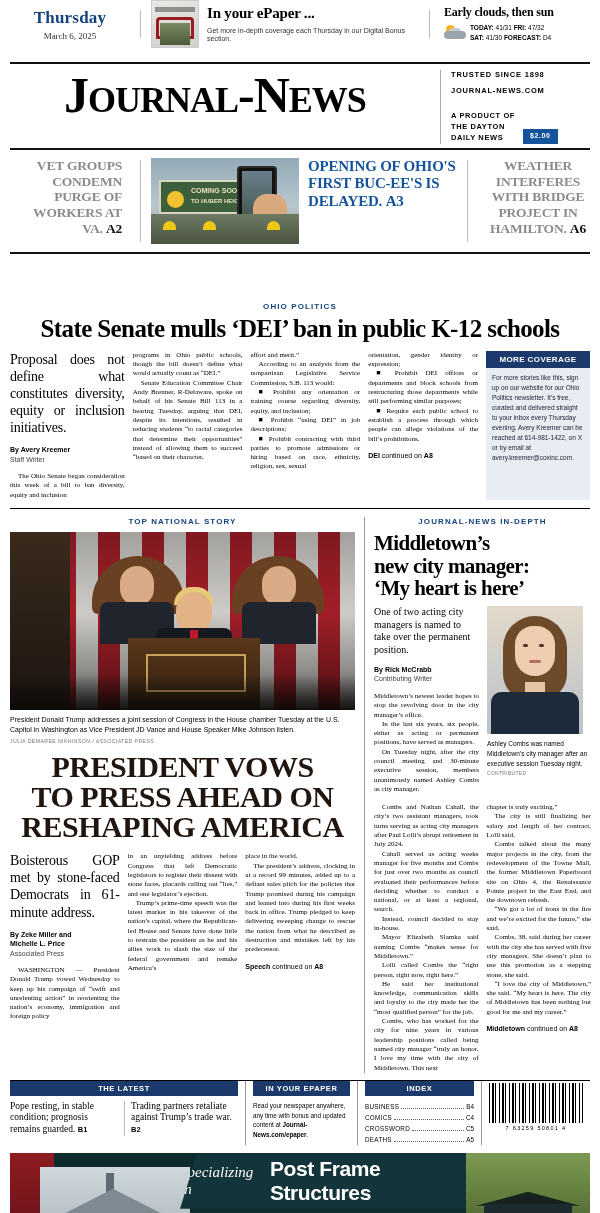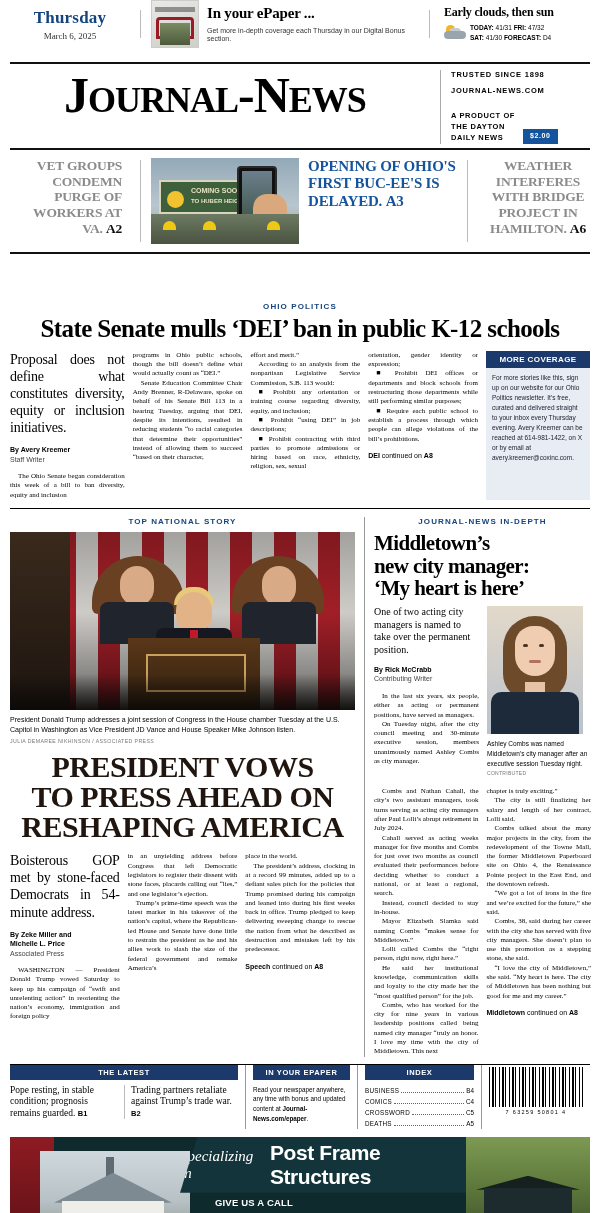--- a/index.html
+++ b/index.html
@@ -408,27 +408,27 @@
       <div class="credit">JULIA DEMAREE NIKHINSON / ASSOCIATED PRESS</div>
 
       <div class="bighead">
         <div>PRESIDENT VOWS</div>
         <div>TO PRESS AHEAD ON</div>
         <div>RESHAPING AMERICA</div>
       </div>
 
       <div class="story-cols">
         <div class="sc">
-          <div class="summary">Boisterous GOP met by stone-faced Democrats in 54-minute address.</div>
+          <div class="summary">Boisterous GOP met by stone-faced Democrats in 61-minute address.</div>
           <div class="byline">
             <div>By Zeke Miller and</div>
             <div>Michelle L. Price</div>
             <div class="role">Associated Press</div>
           </div>
-          <p style="margin-top:8px">WASHINGTON — President Donald Trump vowed Saturday to keep up his campaign of “swift and unrelenting action” in reorienting the nation’s economy, immigration and foreign policy</p>
+          <p style="margin-top:8px">WASHINGTON — President Donald Trump vowed Wednesday to keep up his campaign of “swift and unrelenting action” in reorienting the nation’s economy, immigration and foreign policy</p>
         </div>
         <div class="sc">
           <p class="noind">in an unyielding address before Congress that left Democratic legislators to register their dissent with stone faces, placards calling out “lies,” and one legislator’s ejection.</p>
           <p>Trump’s prime-time speech was the latest marker in his takeover of the nation’s capital, where the Republican-led House and Senate have done little to restrain the president as he and his allies work to slash the size of the federal government and remake America’s</p>
         </div>
         <div class="sc">
           <p class="noind">place in the world.</p>
           <p>The president’s address, clocking in at a record 99 minutes, added up to a defiant sales pitch for the policies that Trump promised during his campaign and leaned into during his first weeks back in office. Trump pledged to keep delivering sweeping change to rescue the nation from what he described as destruction and mistakes left by his predecessor.</p>
           <div class="cont">
             <b>Speech</b><span> continued on </span><b>A8</b>
@@ -446,20 +446,21 @@
       </div>
 
       <div style="display:flex; gap:8px; margin-top:6px;">
         <div style="width:105px">
           <div class="r-sum" style="margin-top:0">One of two acting city managers is named to take over the permanent position.</div>
           <div class="byline">
             <div>By Rick McCrabb</div>
             <div class="role">Contributing Writer</div>
           </div>
           <div class="rc" style="width:105px;margin-top:8px">
+            <p class="noind">Middletown’s newest leader hopes to stop the revolving door in the city manager’s office.</p>
             <p>In the last six years, six people, either as acting or permanent positions, have served as managers.</p>
             <p>On Tuesday night, after the city council meeting and 30-minute executive session, members unanimously named Ashley Combs as city manager.</p>
           </div>
         </div>
         <div style="width:105px">
           <div class="r-photo">
             <div class="bg"></div>
               <div class="hair"></div>
               <div class="face"></div>
             <div class="eye1"></div>

